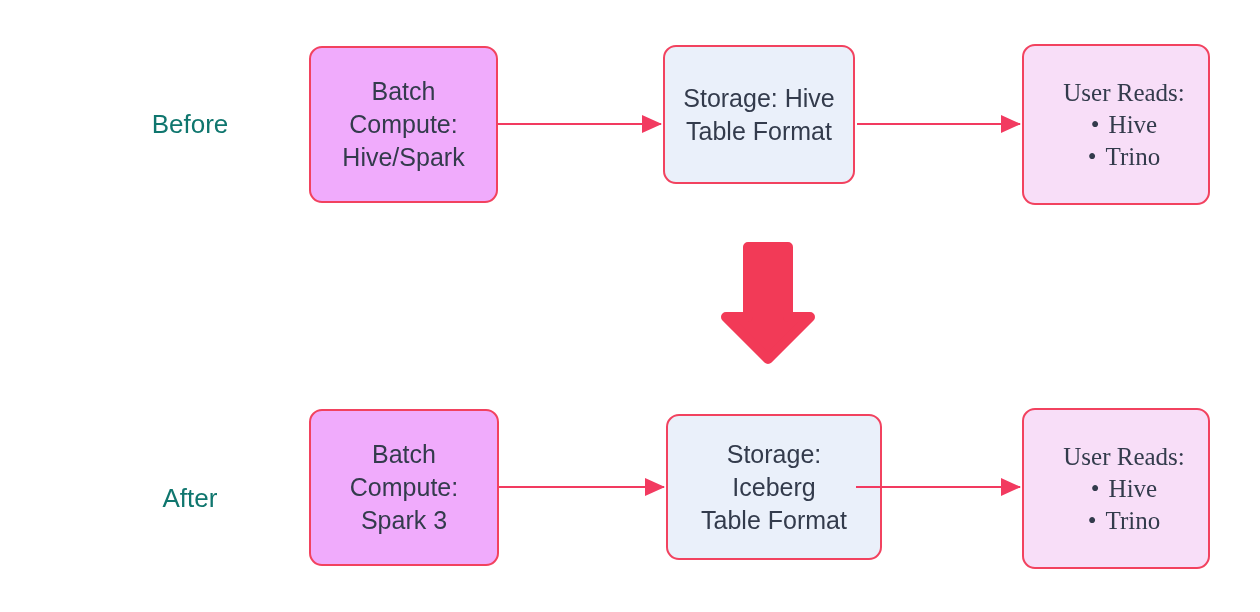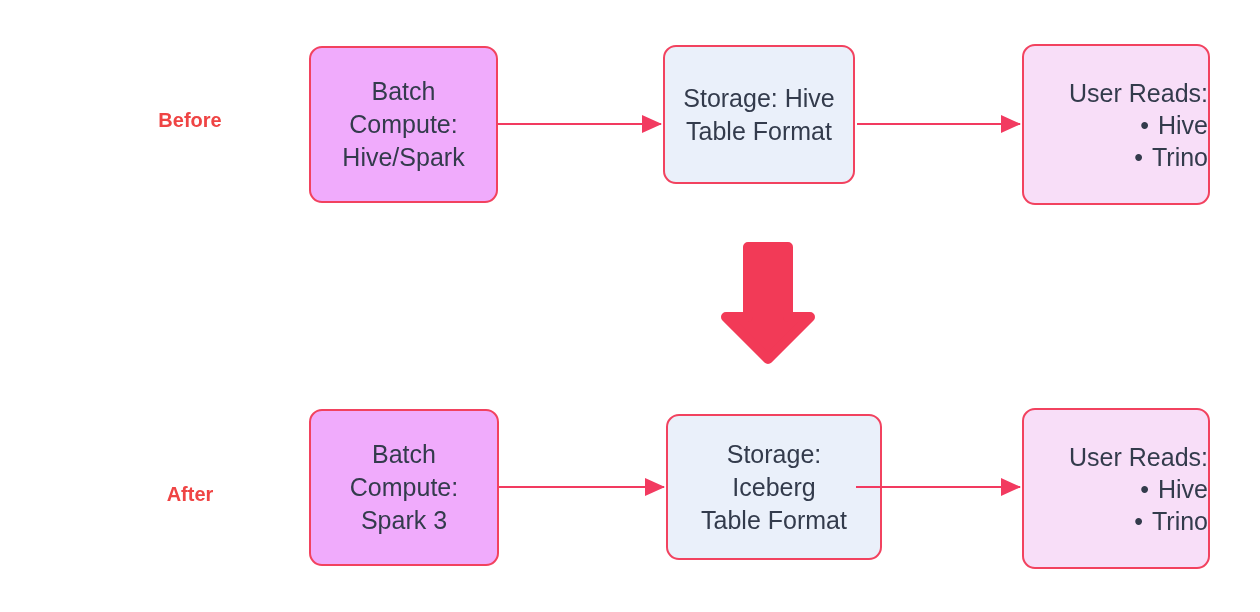--- a/index.html
+++ b/index.html
@@ -11,23 +11,23 @@
     position: relative;
     width: 1260px;
     height: 612px;
     background: #ffffff;
     overflow: hidden;
   }
   .row-label {
     position: absolute;
     width: 120px;
     text-align: center;
-    font-size: 20px;
-    font-weight: bold;
-    color: #ef4444;
+    font-size: 26px;
+    font-weight: normal;
+    color: #0f766e;
   }
   .label-before { left: 130px; top: 109px; }
   .label-after  { left: 130px; top: 471px; margin-top: 12px; }
 
   .box {
     position: absolute;
     box-sizing: border-box;
     border: 2px solid #f2425f;
     border-radius: 13px;
     display: flex;
@@ -45,24 +45,25 @@
 
   .box-compute-before { left: 309px; top: 46px;  width: 189px; height: 157px; }
   .box-storage-before { left: 663px; top: 45px;  width: 192px; height: 139px; }
   .box-reads-before   { left: 1022px; top: 44px; width: 188px; height: 161px; }
 
   .box-compute-after  { left: 309px; top: 409px; width: 190px; height: 157px; }
   .box-storage-after  { left: 666px; top: 414px; width: 216px; height: 146px; }
   .box-reads-after    { left: 1022px; top: 408px; width: 188px; height: 161px; }
 
   .reads-inner {
-    text-align: right;
+    text-align: center;
     width: 100%;
     padding-left: 16px;
     white-space: normal;
+    font-family: Liberation Serif, serif;
   }
   .reads-line { line-height: 32px; }
   .bullet-glyph { display: inline-block; margin-right: 9px; }
 
   .arrow-line {
     position: absolute;
     height: 2px;
     background: #f23a60;
   }
   .arrow-line::after {

